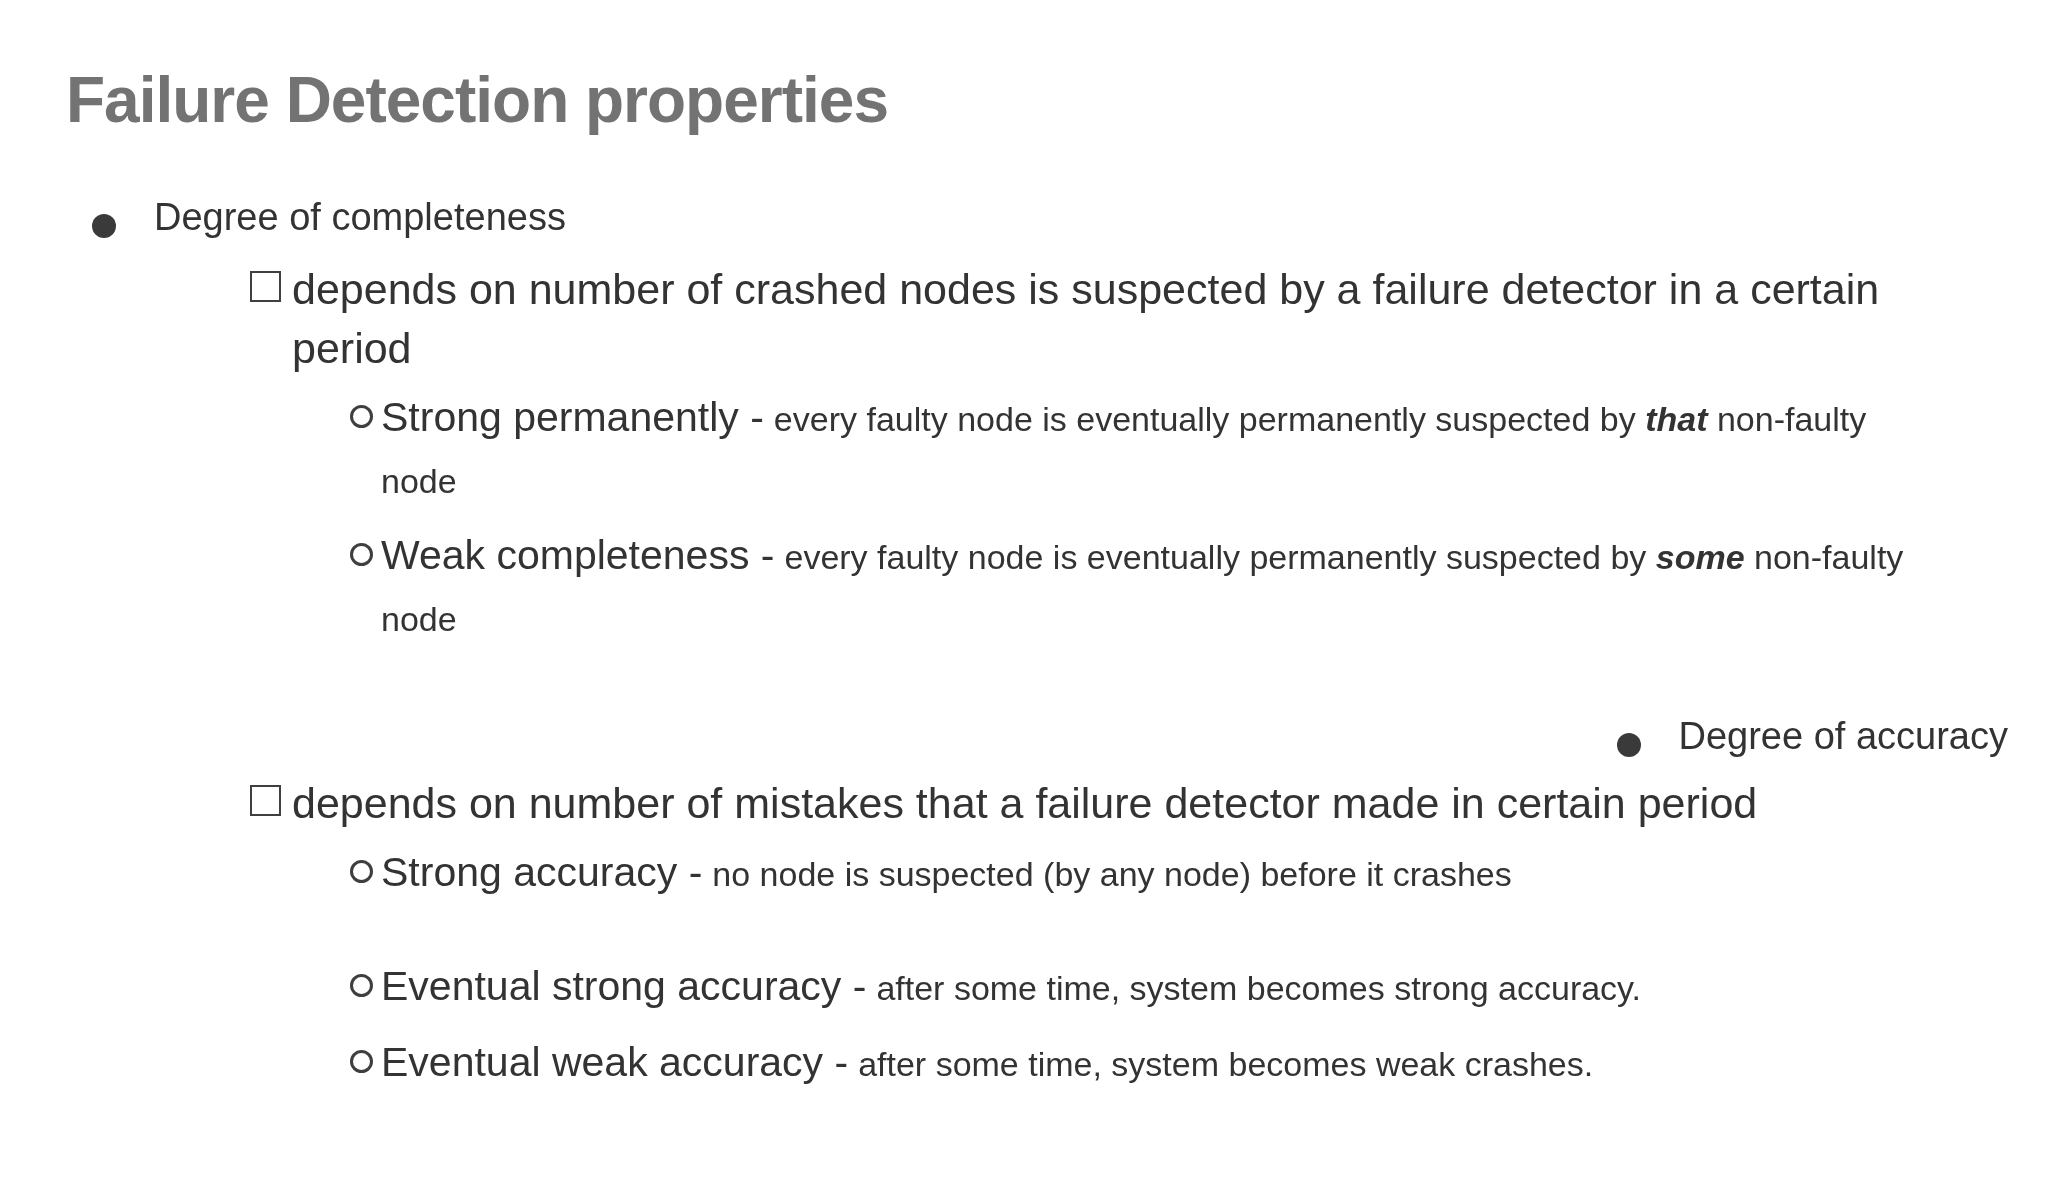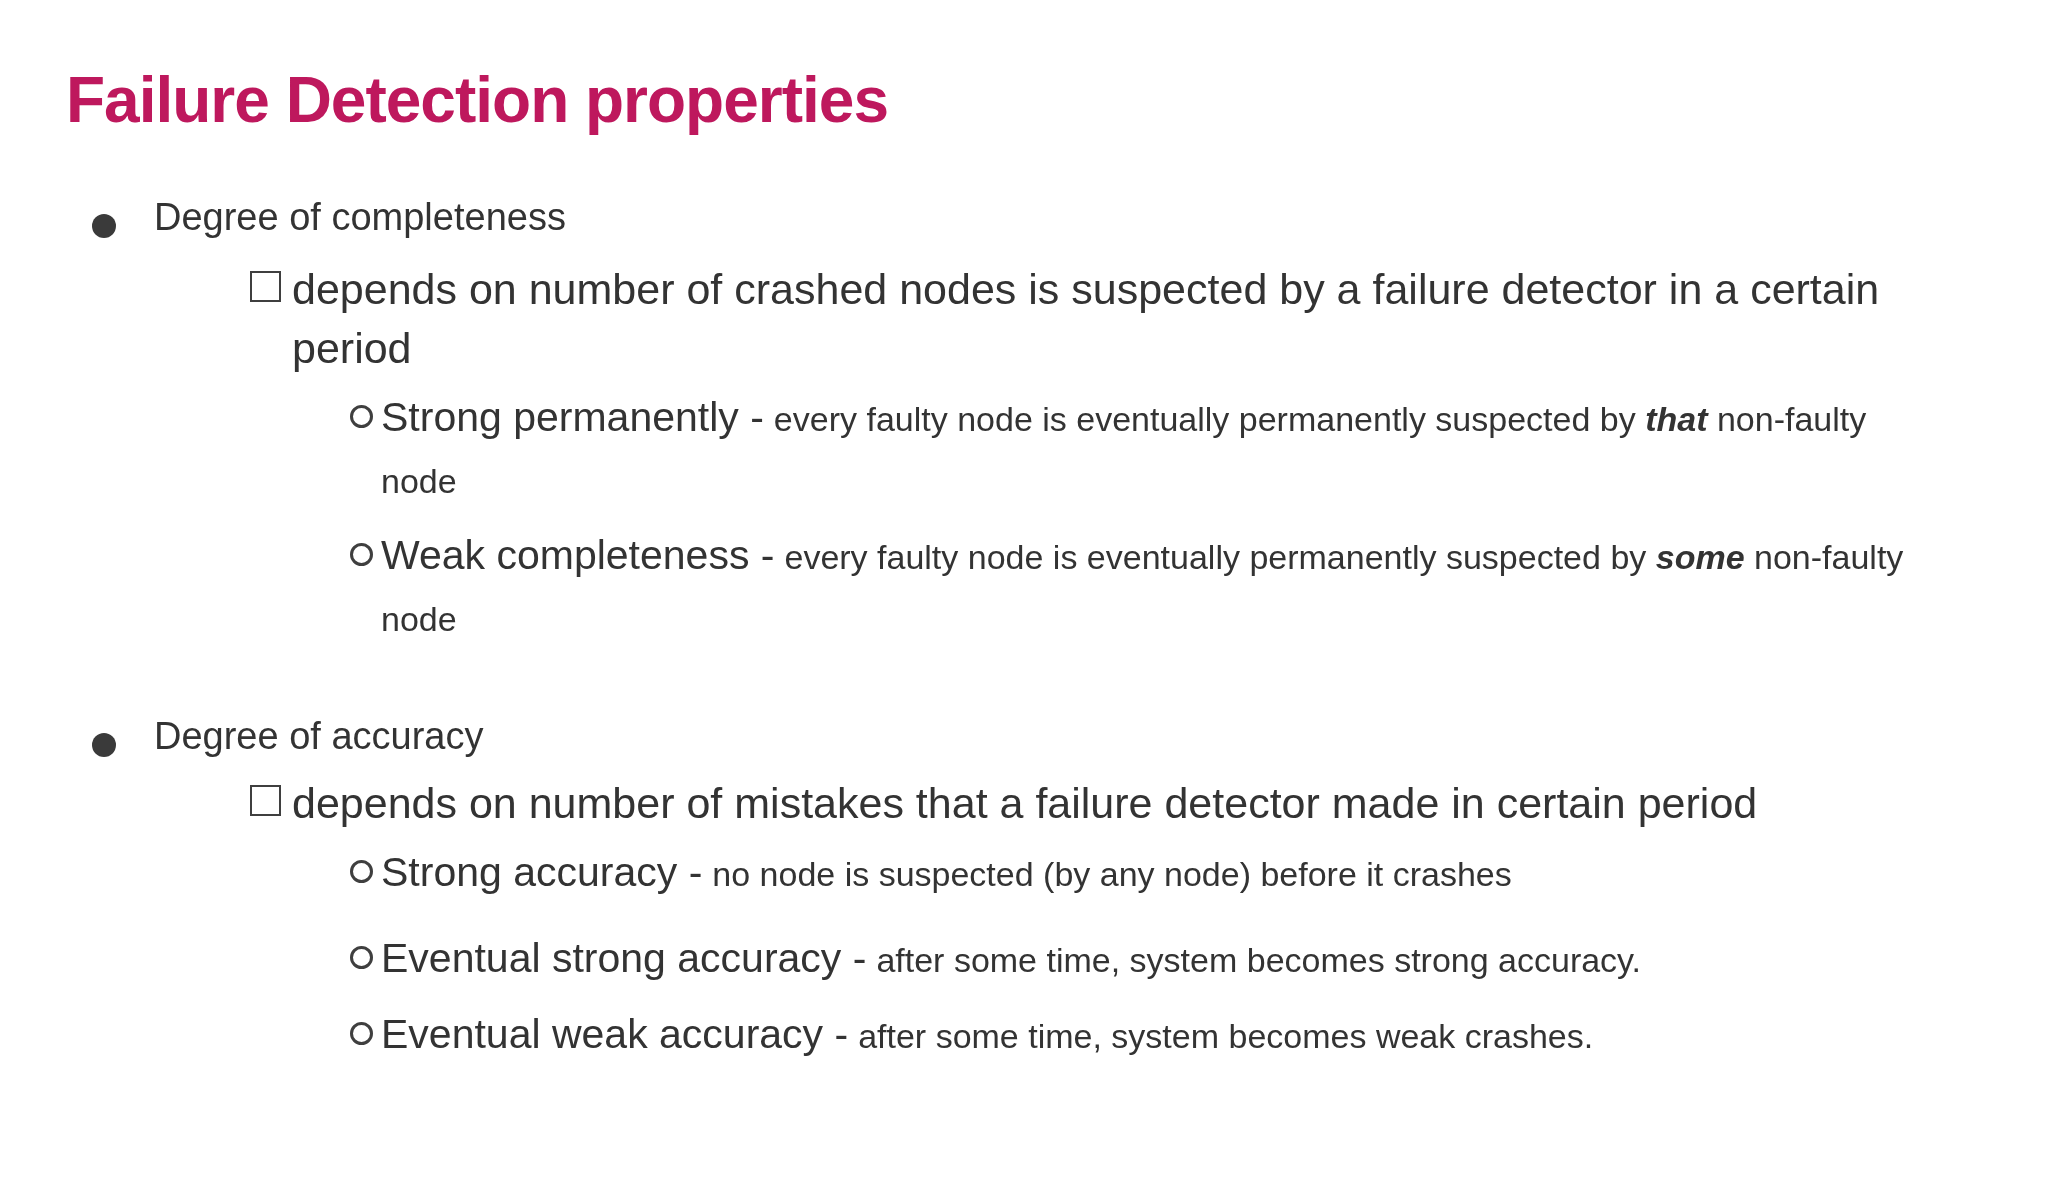--- a/index.html
+++ b/index.html
@@ -8,47 +8,47 @@
     width:2048px; height:1179px;
     background:#ffffff;
     font-family:"Liberation Sans", sans-serif;
     color:#333333;
     box-sizing:border-box;
     padding:64px 40px 0 66px;
     overflow:hidden;
   }
   .title {
     font-size:64px; font-weight:bold; line-height:1.15;
-    letter-spacing:-1px; margin:0; color:#be185d;
+    letter-spacing:-1px; margin:0; color:#737373;
   }
   .row { display:flex; align-items:flex-start; }
 
   
   .l1 { margin-top:56px; }
-  .l1.second { margin-top:64px; }
+  .l1.second { margin-top:64px;justify-content:flex-end; }
   .l1 .dot {
     flex:none; width:24px; height:24px; border-radius:50%;
     background:#3a3a3a; margin:20px 38px 0 26px;
   }
   .l1 .txt { font-size:38px; line-height:1.25; }
 
   
   .l2 { margin-left:184px; margin-top:19px; }
   .l2.b { margin-top:14px; }
   .l2 .sq {
     flex:none; width:27px; height:27px;
     border:2px solid #3f3f3f; background:#fff;
     margin:11px 11px 0 0;
   }
   .l2 .txt { font-size:43px; line-height:1.38; max-width:1660px; }
 
   
   .l3 { margin-left:284px; margin-top:8px; }
   .l3.tight { margin-top:14px; }
-  .l3.gap { margin-top:24px; }
+  .l3.gap { margin-top:52px; }
   .l3 .circ {
     flex:none; width:17px; height:17px; border-radius:50%;
     border:3px solid #3f3f3f; background:#fff;
     margin:18px 8px 0 0;
   }
   .l3 .txt { font-size:41px; line-height:60px; }
   .l3 .term { font-size:41px; margin-right:10px; }
   .l3 .desc { font-size:34px; }
   .l3 .desc .em { font-weight:bold; font-style:italic; }
 

